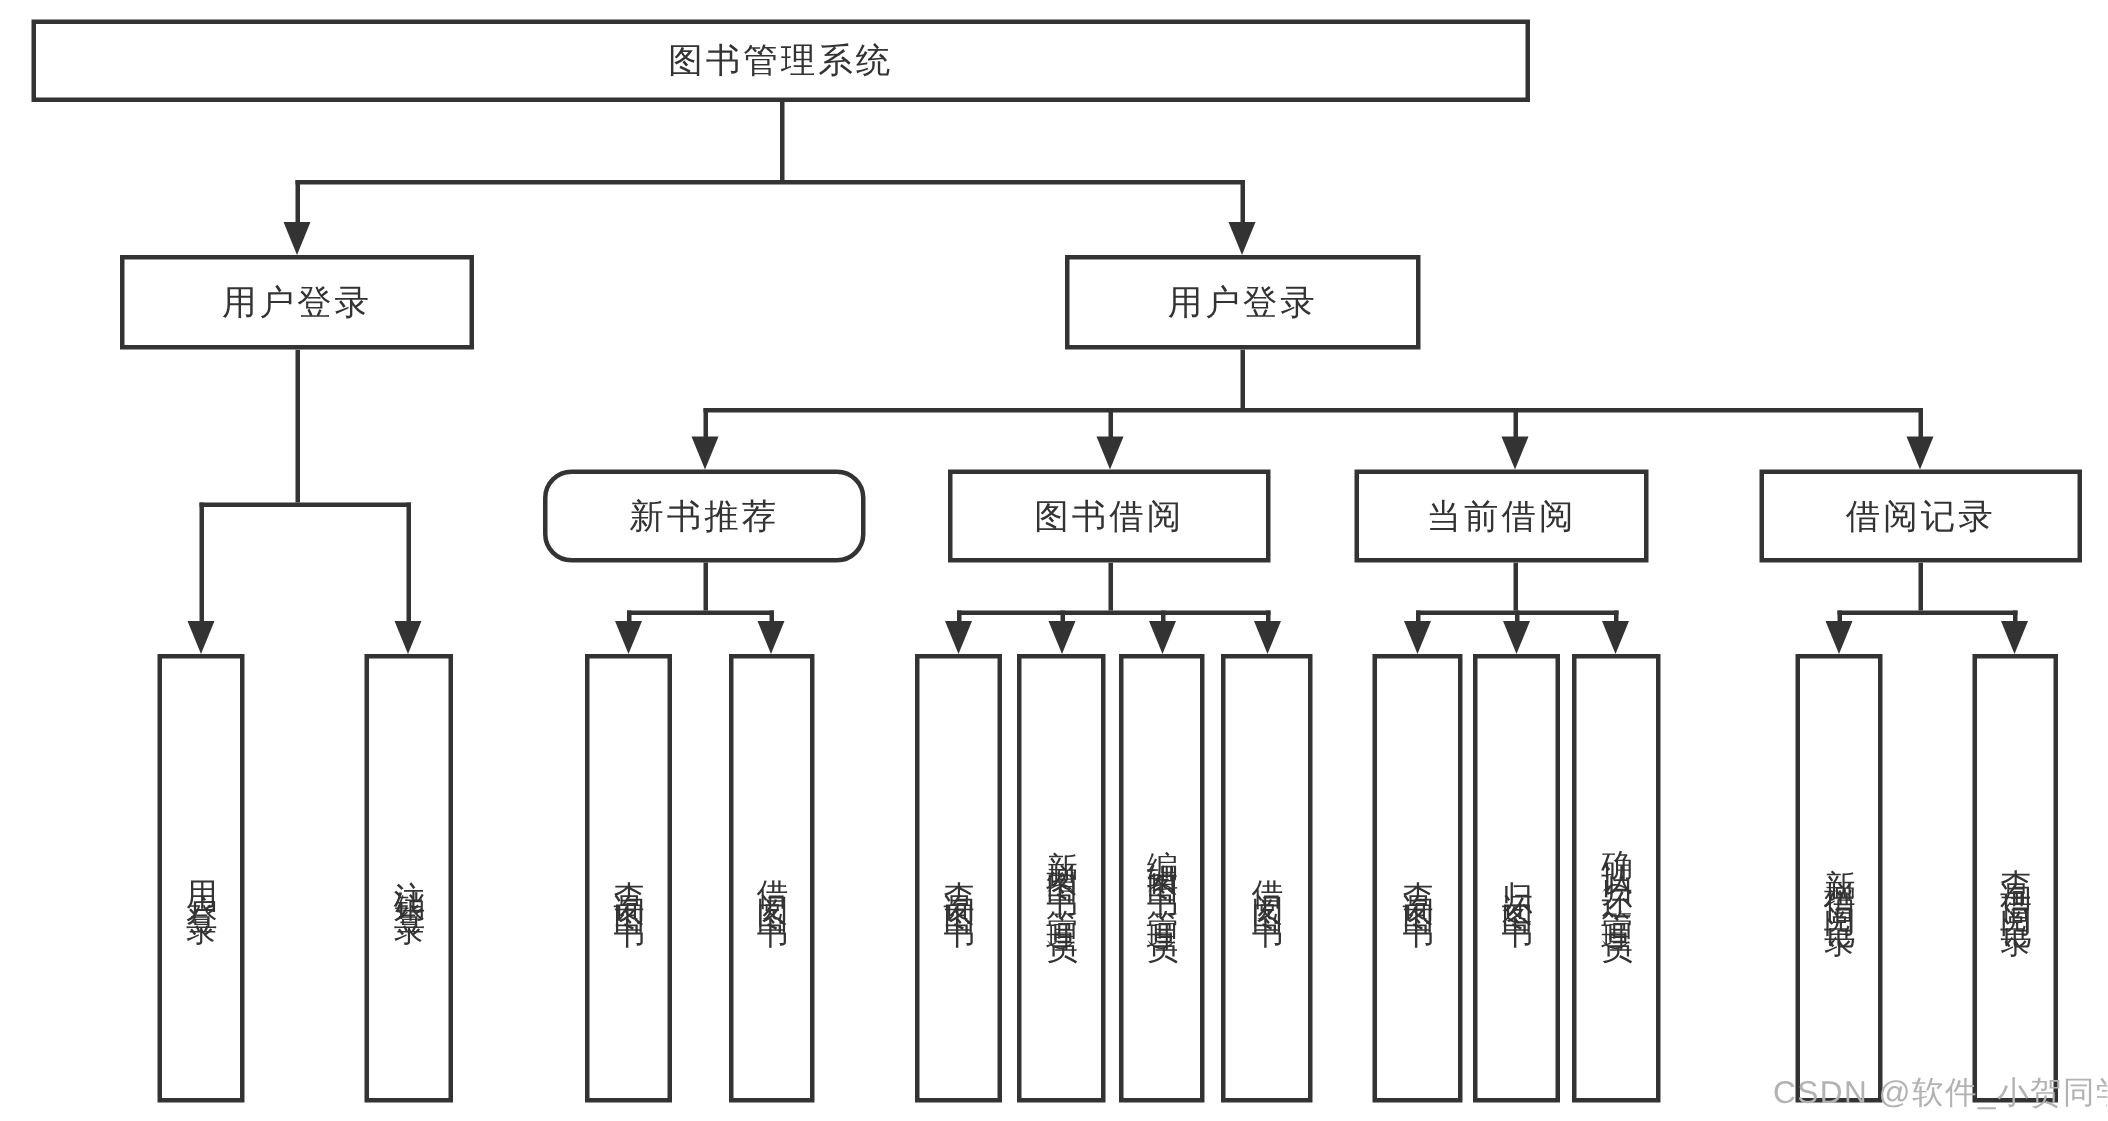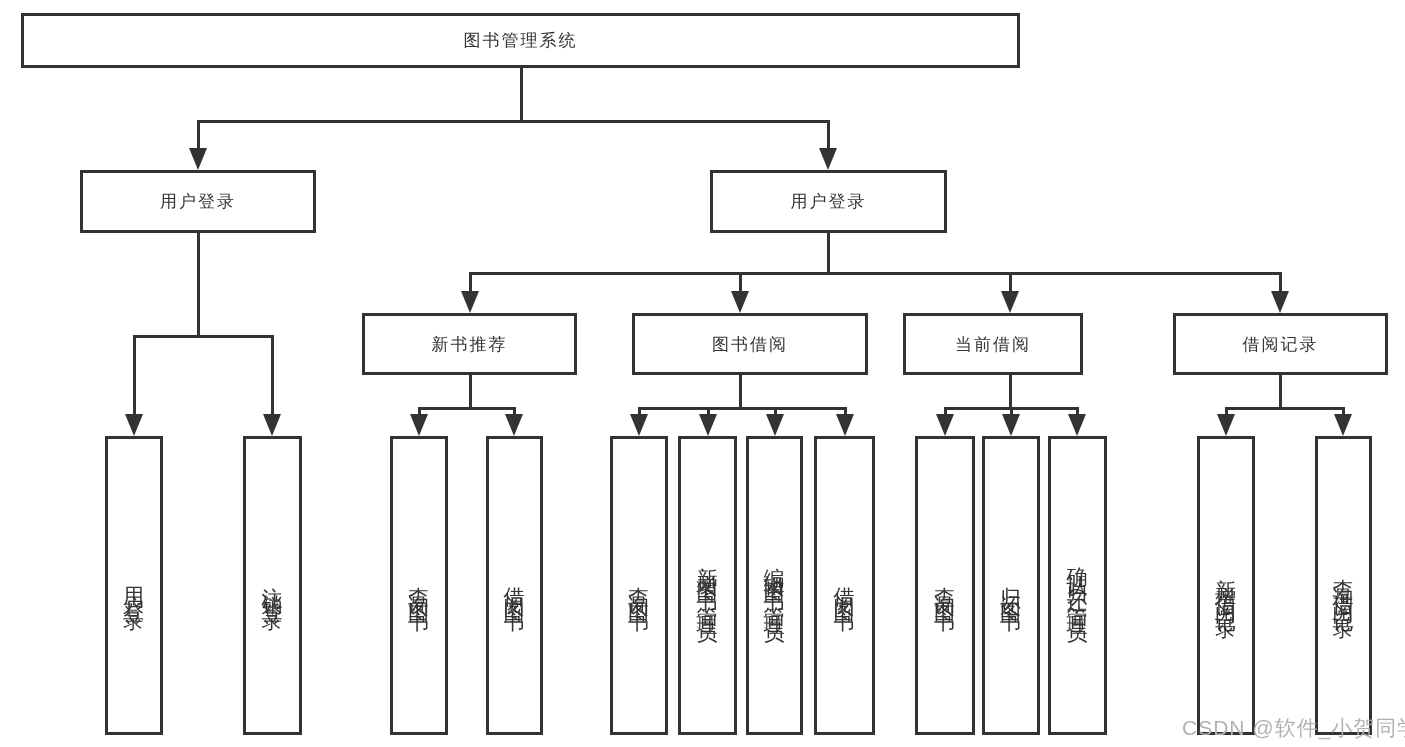--- a/index.html
+++ b/index.html
@@ -16,21 +16,21 @@
     box-sizing: border-box;
     border: 3px solid var(--line, #333333);
     background: var(--boxbg, #ffffff);
     display: flex;
     align-items: center;
     justify-content: center;
     color: var(--text, #333333);
     z-index: 2;
   }
   .node span {
-    font-size: 17px;
+    font-size: 23px;
     letter-spacing: 2px;
     white-space: nowrap;
   }
   .node.v span {
     writing-mode: vertical-rl;
     text-orientation: mixed;
     font-size: 21px;
     letter-spacing: 8px;
     line-height: 1;
   }
@@ -70,27 +70,27 @@
     </div>
     <div class="node" style="left: 710px; top: 170px; width: 237px; height: 63px;">
       <span>用户登录</span>
     </div>
     <div class="node v" style="left: 105px; top: 436px; width: 58px; height: 299px;">
       <span>用户登录</span>
     </div>
     <div class="node v" style="left: 243px; top: 436px; width: 59px; height: 299px;">
       <span>注销登录</span>
     </div>
-    <div class="node" style="left: 362px; top: 313px; width: 215px; height: 62px;">
+    <div class="node" style="left: 362px; top: 313px; width: 215px; height: 62px; border-radius: 19px;">
       <span>新书推荐</span>
     </div>
-    <div class="node" style="left: 632px; top: 313px; width: 236px; height: 62px;">
+    <div class="node" style="left: 632px; top: 313px; width: 215px; height: 62px;">
       <span>图书借阅</span>
     </div>
-    <div class="node" style="left: 903px; top: 313px; width: 180px; height: 62px;">
+    <div class="node" style="left: 903px; top: 313px; width: 196px; height: 62px;">
       <span>当前借阅</span>
     </div>
     <div class="node" style="left: 1173px; top: 313px; width: 215px; height: 62px;">
       <span>借阅记录</span>
     </div>
     <div class="node v" style="left: 390px; top: 436px; width: 58px; height: 299px;">
       <span>查询图书</span>
     </div>
     <div class="node v" style="left: 486px; top: 436px; width: 57px; height: 299px;">
       <span>借阅图书</span>

